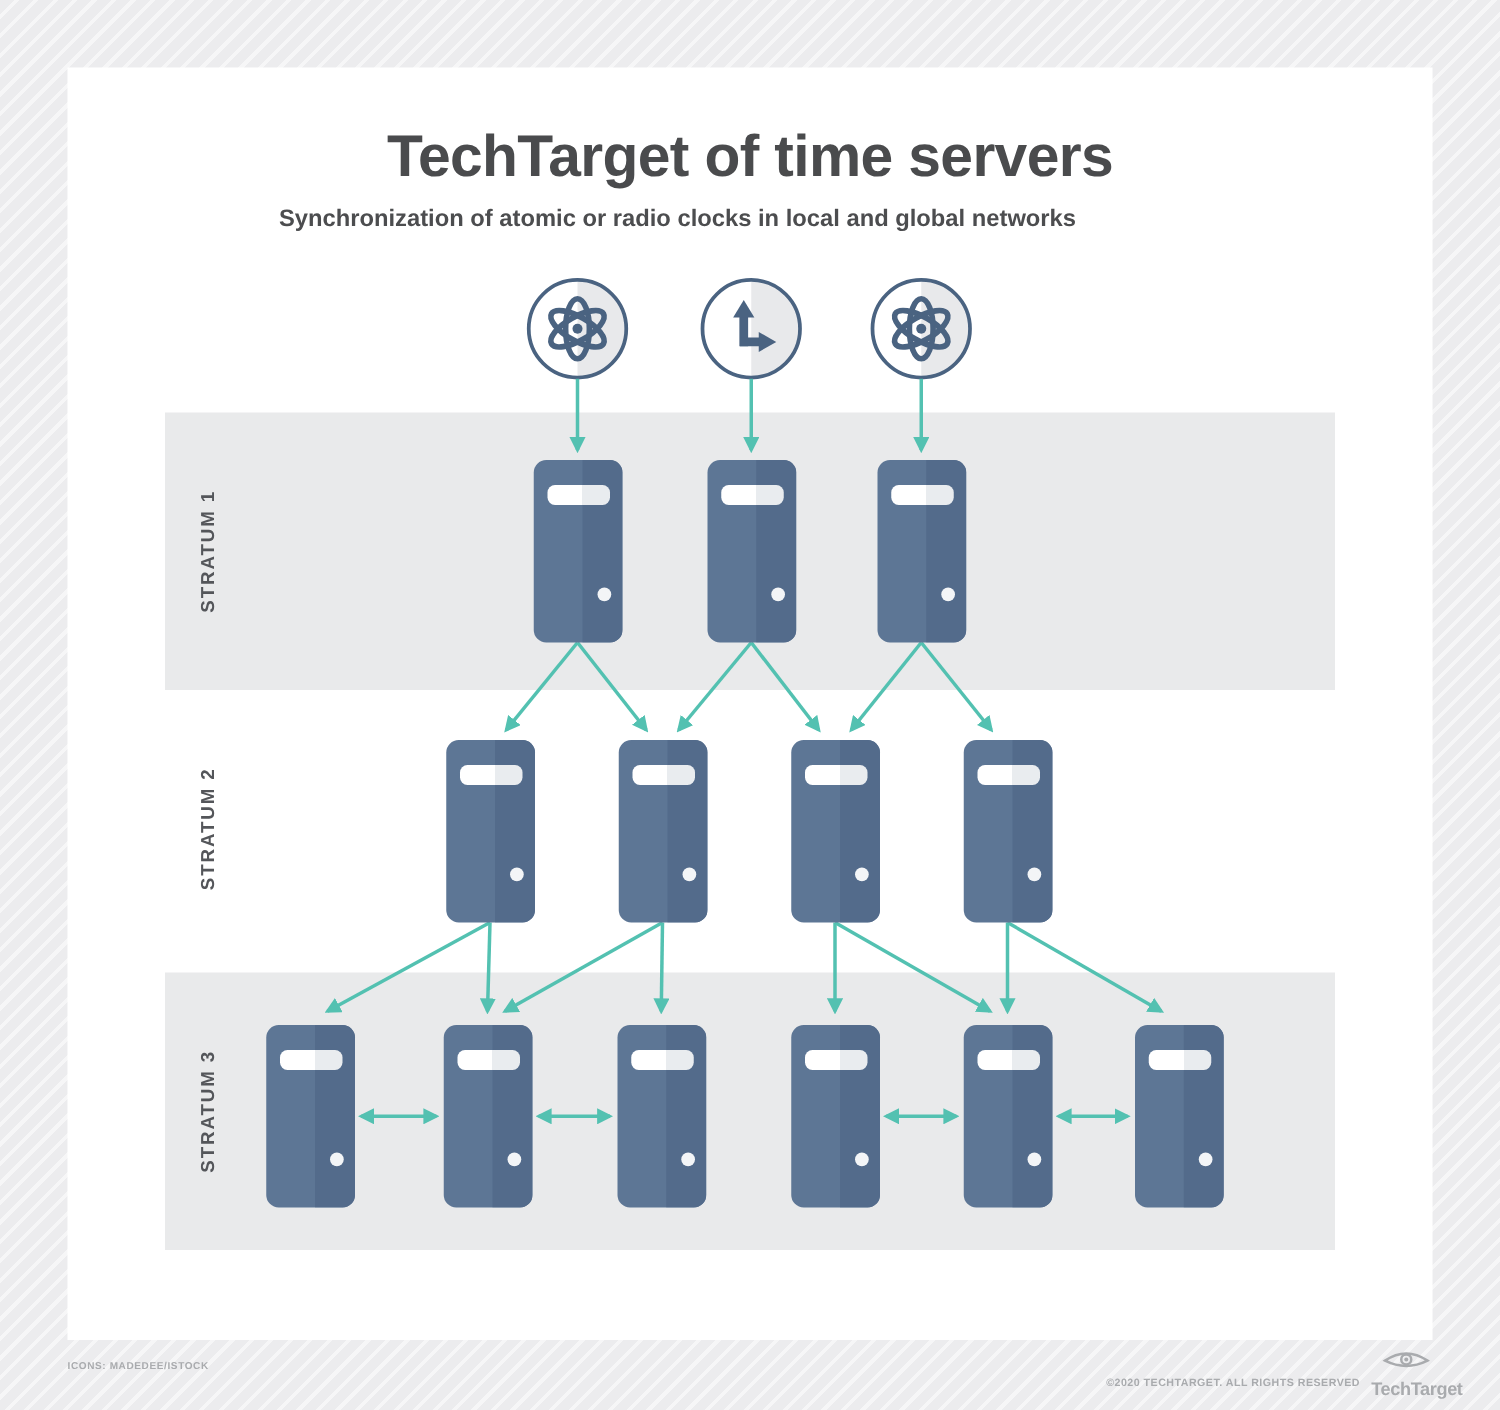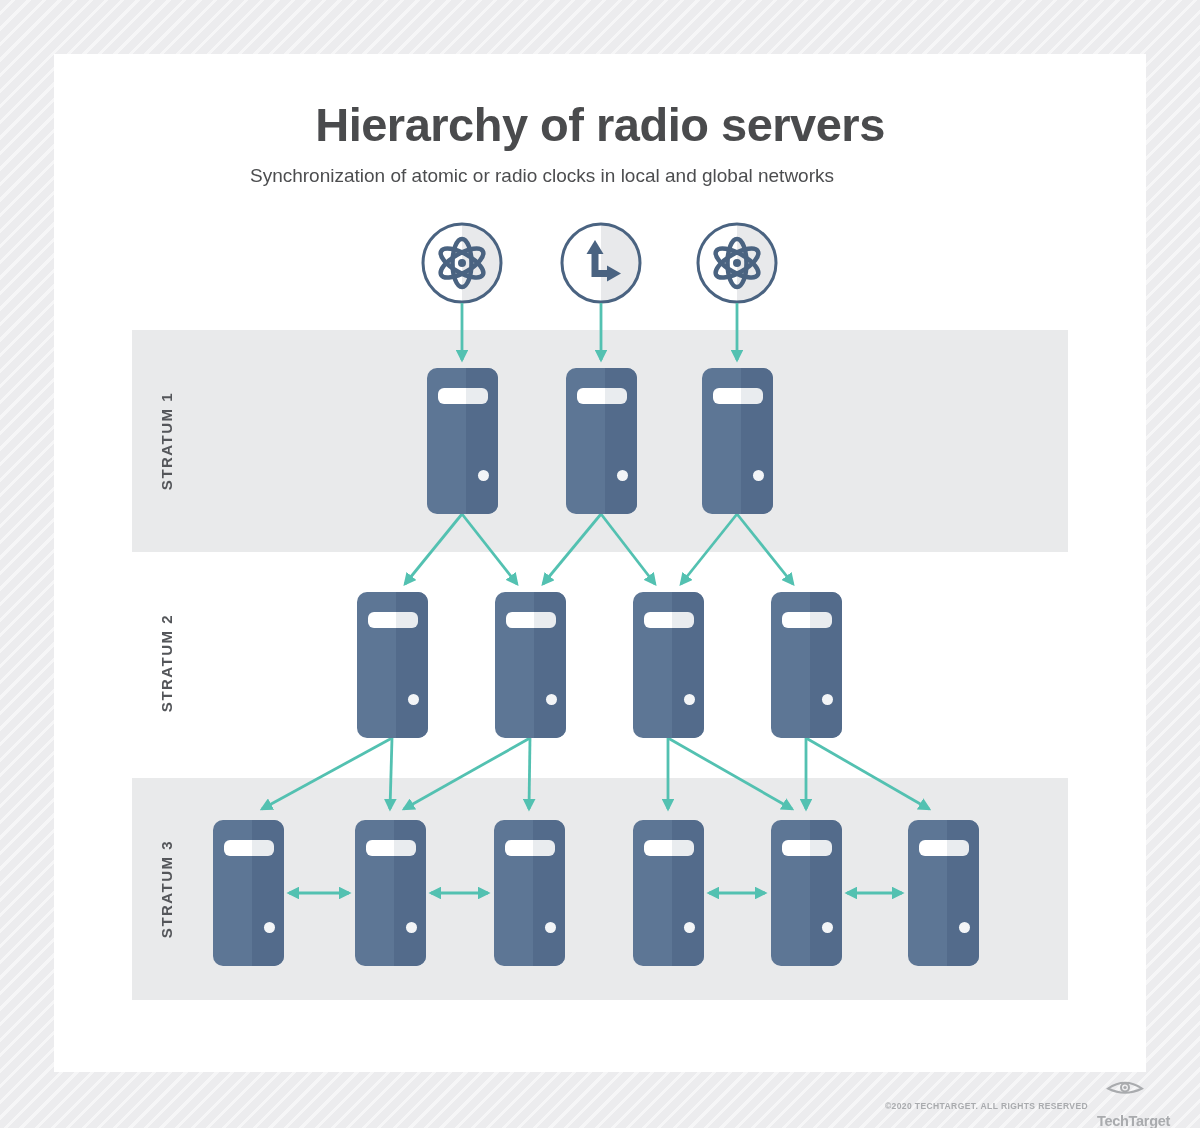--- a/index.html
+++ b/index.html
@@ -10,21 +10,21 @@
     position:relative;overflow:hidden;
   }
   #page{position:absolute;inset:0;}
   .card{position:absolute;left:54px;top:54px;width:1092px;height:1018px;background:#ffffff;}
   .title{
     position:absolute;top:97px;left:0;width:1200px;text-align:center;
     font-size:47px;font-weight:bold;color:var(--title,#4a4b4d);letter-spacing:-0.5px;
   }
   .subtitle{
     position:absolute;top:165px;left:0;width:1084px;text-align:center;
-    font-size:19px;color:#4c4d4f;
+    font-size:19px;color:#4c4d4f;font-weight:bold;
   }
   .band{position:absolute;left:132px;width:936px;height:222px;background:var(--band,#e9eaeb);}
   #band1{top:330px;}
   #band3{top:778px;}
   .vlabel{
     position:absolute;left:67px;width:200px;text-align:center;line-height:20px;
     transform:rotate(-90deg);
     font-size:15px;font-weight:bold;letter-spacing:1.5px;color:var(--label,#54565a);
   }
   #vlabel1{top:431px;} #vlabel2{top:653px;} #vlabel3{top:879px;}
@@ -45,29 +45,29 @@
   .footer-left{
     position:absolute;left:54px;top:1086px;
     font-size:8px;font-weight:bold;letter-spacing:0.5px;line-height:14px;
     color:var(--footer,#a9abae);
   }
   .footer-copy{
     position:absolute;top:1101px;right:112px;
     font-size:8.5px;font-weight:bold;letter-spacing:0.4px;color:var(--footer,#a9abae);
   }
   .brand{position:absolute;left:1097px;top:1080px;width:56px;text-align:center;color:var(--footer,#a9abae);}
-  .brand-word{font-size:14.5px;font-weight:bold;letter-spacing:-0.3px;margin-top:14px;}
+  .brand-word{font-size:14.5px;font-weight:bold;letter-spacing:-0.3px;margin-top:4px;}
 </style>
 </head>
 <body>
 
 <div id="page">
   <div class="card"></div>
 
-  <div class="title">Hierarchy of radio servers</div>
+  <div class="title">TechTarget of time servers</div>
   <div class="subtitle">Synchronization of atomic or radio clocks in local and global networks</div>
 
   <div class="band" id="band1"></div>
   <div class="band" id="band3"></div>
 
   <div class="vlabel" id="vlabel1">STRATUM 1</div>
   <div class="vlabel" id="vlabel2">STRATUM 2</div>
   <div class="vlabel" id="vlabel3">STRATUM 3</div>
 
   <svg class="clock-circle" id="clock1" viewBox="0 0 84 84">
@@ -199,20 +199,21 @@
         <div class="server-led"></div>
       </div>
       <div class="server" style="left: 907.5px; top: 820px;">
         <div class="server-dark"></div>
         <div class="server-slot"></div>
         <div class="server-led"></div>
       </div>
     </div>
 
   <div class="footer-left">
+    <div>ICONS: MADEDEE/ISTOCK</div>
   </div>
   <div class="footer-copy">©2020 TECHTARGET. ALL RIGHTS RESERVED</div>
   <div class="brand">
     <svg width="40" height="15" viewBox="0 0 40 15">
       <path d="M3,8.5 Q20,-3 37,8.5 Q20,17 3,8.5 Z" fill="none" stroke="#a9abae" stroke-width="2" class="eye-stroke"></path>
       <circle cx="20" cy="7.5" r="4" fill="none" stroke="#a9abae" stroke-width="2" class="eye-stroke"></circle>
       <circle cx="20" cy="7.5" r="1.6" fill="#a9abae" class="eye-fill"></circle>
     </svg>
     <div class="brand-word">TechTarget</div>
   </div>

